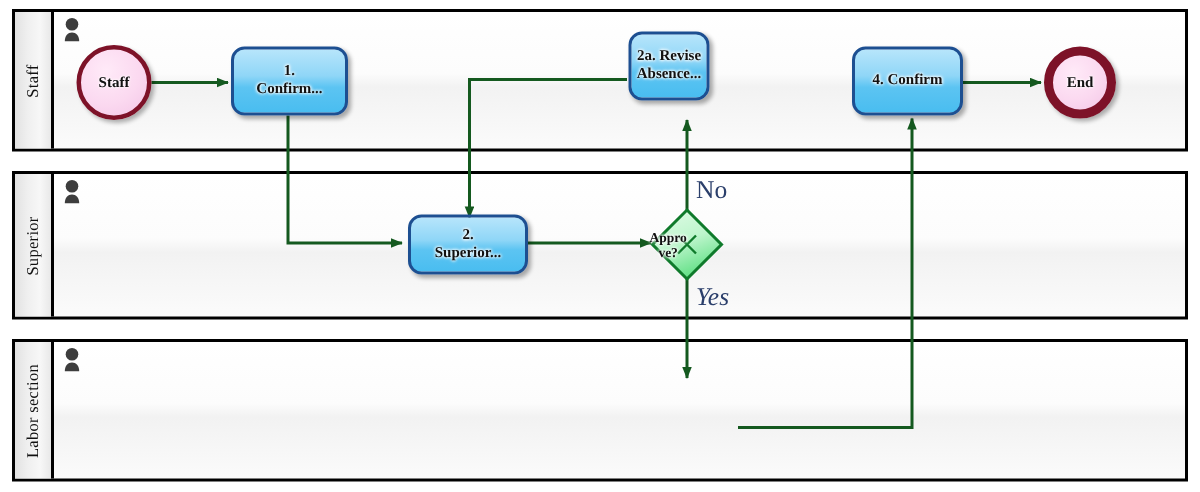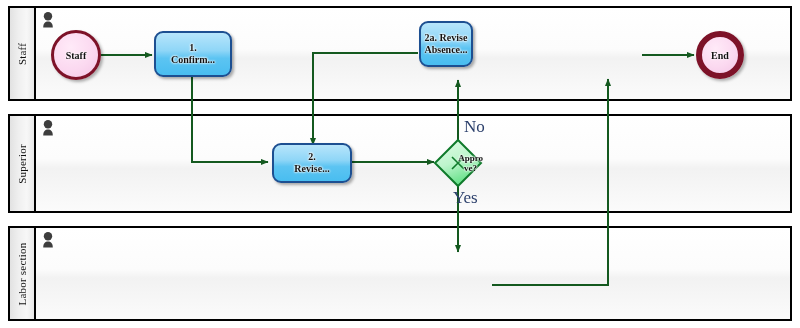--- a/index.html
+++ b/index.html
@@ -40,21 +40,21 @@
         background:radial-gradient(circle at 38% 32%,#ffeaf8 0%,#fbd9f0 55%,#f3c6e6 100%);
         box-shadow:2px 2px 3px rgba(0,0,0,.3);}
   .event .lbl{font-size:10px;font-weight:bold;color:#111;
         font-family:"Liberation Serif",serif;
         text-shadow:0 0 2px #fff,0 0 2px #fff;}
   .ev-start{border:3px solid #7d1228;}
   .ev-end{border:6px solid #7d1228;text-align:right;}
 
   .gateway{position:absolute;}
   .gw-label{position:absolute;left:0;top:0;width:100%;height:100%;
-        display:flex;align-items:center;justify-content:flex-end;
+        display:flex;align-items:center;justify-content:flex-start;
         font-size:9px;font-weight:bold;color:#111;line-height:10px;
         text-align:center;font-family:"Liberation Serif",serif;
         text-shadow:0 0 2px #fff,0 0 2px #fff,0 0 3px #fff;}
 
   
   .flowlayer{position:absolute;left:0;top:0;width:800px;height:328px;
         pointer-events:none;}
   .flowlabel{position:absolute;font-size:17px;color:#2b3f6b;
         font-family:"Liberation Serif",serif;background:transparent;}
 </style>
@@ -119,49 +119,54 @@
 
       <path d="M418,53 L313,53 L313,145"></path>
 
       <path d="M492,285 L608,285 L608,79"></path>
 
       <path d="M642,55 L694,55"></path>
     </g>
   </svg>
 
   <div class="flowlabel" style="left:464px;top:117px;">No</div>
-  <div class="flowlabel" style="left:453px;top:188px;">Yes</div>
+  <div class="flowlabel" style="left:464px;top:188px;font-style:italic;">Yes</div>
 
   <div class="event ev-start" style="left:51px;top:30px;width:50px;height:50px;">
     <span class="lbl">Staff</span>
   </div>
 
   <div class="task" style="left:154px;top:31px;width:78px;height:46px;">
     <div class="lbl">
       <span>1.</span><br>
       <span>Confirm...</span>
     </div>
   </div>
 
   <div class="task" style="left:419px;top:21px;width:54px;height:46px;">
     <div class="lbl">
       <span>2a. Revise</span><br>
       <span>Absence...</span>
     </div>
   </div>
 
+  <div class="task" style="left:568px;top:31px;width:74px;height:46px;">
+    <div class="lbl">
+      <span>4. Confirm</span>
+    </div>
+  </div>
 
   <div class="event ev-end" style="left:696px;top:31px;width:48px;height:48px;">
     <span class="lbl">End</span>
   </div>
 
   <div class="task" style="left:272px;top:143px;width:80px;height:40px;">
     <div class="lbl">
       <span>2.</span><br>
-      <span>Revise...</span>
+      <span>Superior...</span>
     </div>
   </div>
 
   <div class="gateway" style="left:433px;top:138px;width:50px;height:50px;">
     <svg viewBox="0 0 50 50" width="50" height="50">
       <defs>
         <linearGradient id="gwg" x1="0" y1="0" x2="0.4" y2="1">
           <stop offset="0%" stop-color="#e4fbe9"></stop>
           <stop offset="55%" stop-color="#bdf5cc"></stop>
           <stop offset="100%" stop-color="#66e189"></stop>

